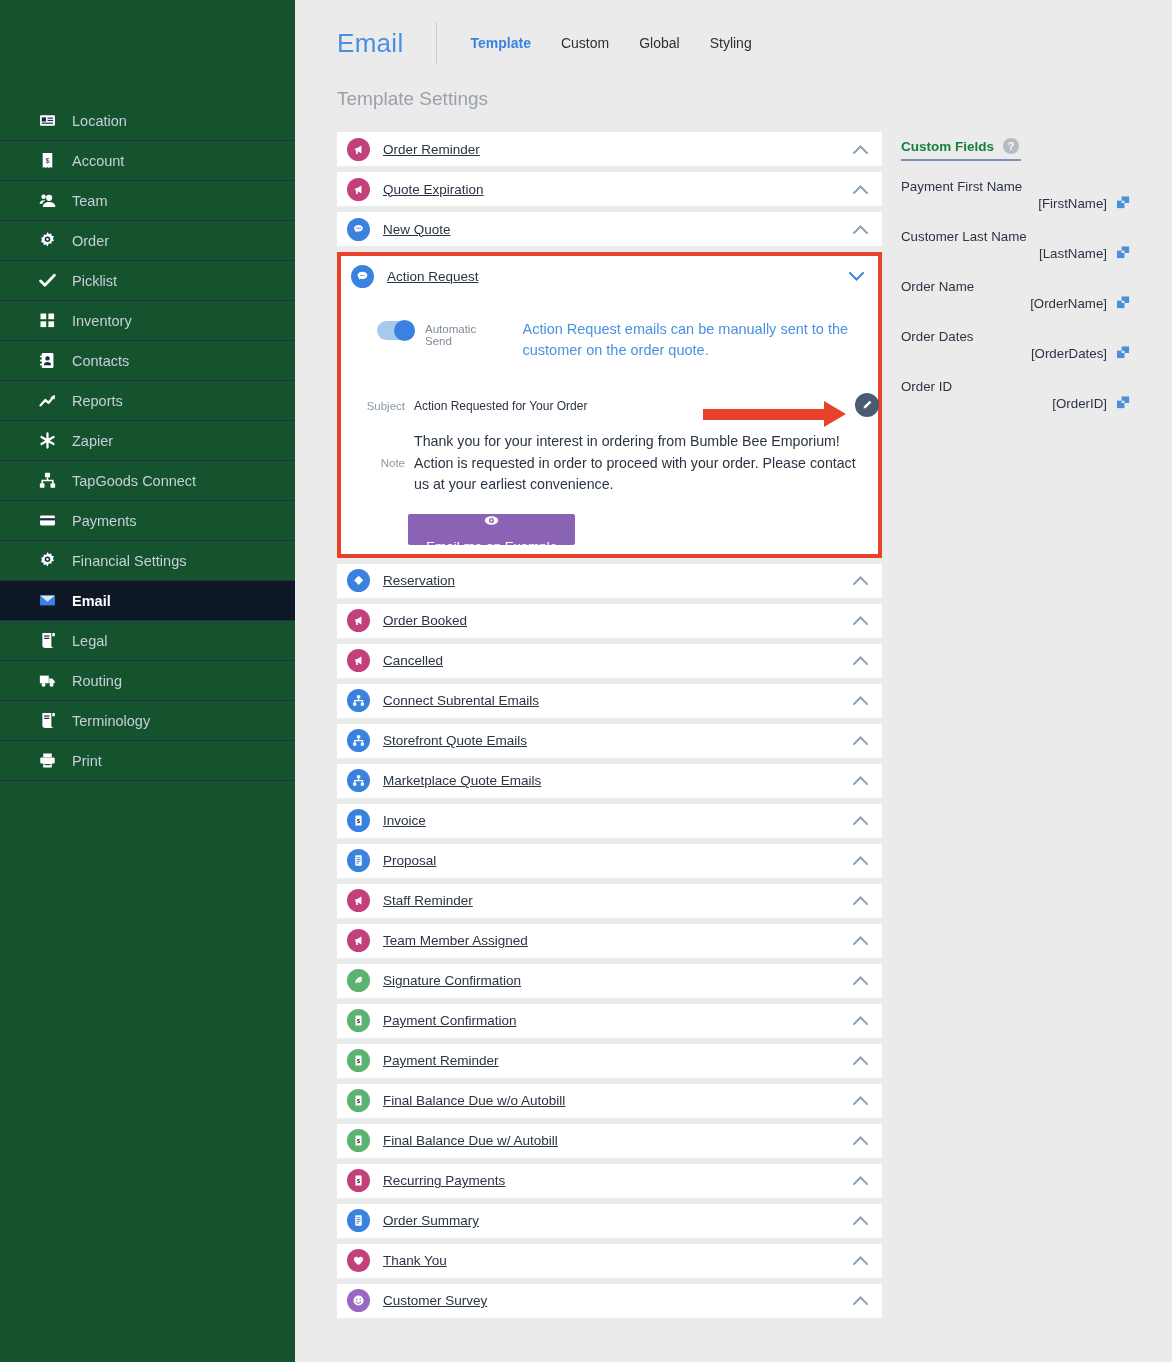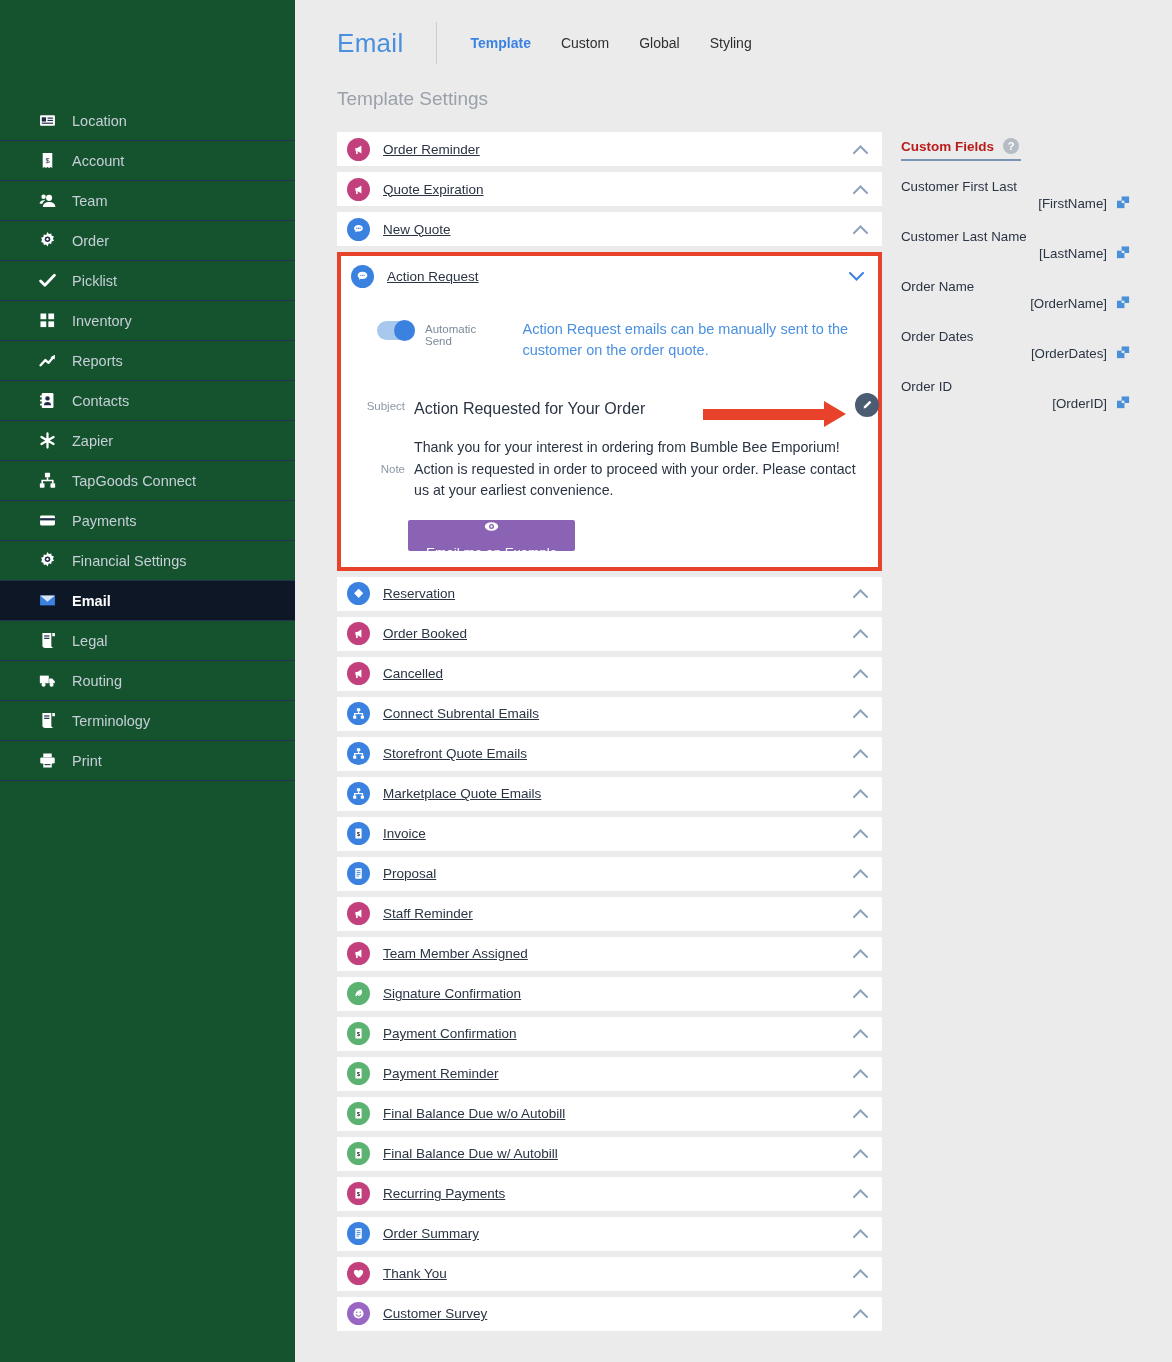--- a/index.html
+++ b/index.html
@@ -71,21 +71,21 @@
   .highlight-wrap {
     border: 4px solid #e8432a;
     margin-bottom: 6px;
     background: #fff;
   }
   .exp-head {
     height: 34px; display: flex; align-items: center;
     padding: 0 14px 0 10px; margin-top: 3px;
     cursor: pointer;
   }
-  .exp-body { padding: 26px 22px 16px 22px; }
+  .exp-body { padding: 26px 22px 9px 22px; }
   .toggle-line { display: flex; align-items: flex-start; }
   .switch {
     width: 38px; height: 19px; border-radius: 10px;
     background: #a9c8ee; position: relative;
     flex: 0 0 38px; margin: 2px 0 0 14px; cursor: pointer;
   }
   .switch .knob {
     position: absolute; right: 0; top: -1px;
     width: 21px; height: 21px; border-radius: 50%;
     background: #3b82e0;
@@ -94,21 +94,21 @@
   .hint-text {
     color: #4a90e2; font-size: 14.5px; line-height: 1.45;
     margin-left: 45px; max-width: 350px;
   }
   .field-line { display: flex; align-items: flex-start; margin-top: 36px; position: relative; }
   .field-key {
     font-size: 11.5px; color: #8c98a6;
     width: 42px; flex: 0 0 42px; text-align: right;
     padding-top: 3px;
   }
-  .field-val { font-size: 16px; color: #2a3443; margin-left: 9px; line-height: 1.5; }
+  .field-val { font-size: 12px; color: #2a3443; margin-left: 9px; line-height: 1.5; }
   .note-line { display: flex; align-items: center; margin-top: 16px; }
   .note-line .field-key { padding-top: 0; }
   .note-val { font-size: 14.2px; color: #2a3443; line-height: 1.52; margin-left: 9px; max-width: 460px; }
 
   
   .arrow { position: absolute; left: 340px; top: 4px; display: flex; align-items: center; }
   .arrow .shaft { width: 122px; height: 11px; background: #e8432a; }
   .arrow .head {
     width: 0; height: 0; margin-left: -1px;
     border-top: 13px solid transparent;
@@ -131,21 +131,21 @@
     cursor: pointer;
     flex-direction: column;
   }
 
   
   .cf-head {
     display: flex; align-items: center; gap: 9px;
     border-bottom: 2px solid #7b93b5;
     padding-bottom: 5px; width: 120px;
   }
-  .cf-title { font-size: 13.5px; color: #b91c1c; font-weight: bold; }
+  .cf-title { font-size: 13.5px; color: #15803d; font-weight: bold; }
   .help-ico {
     width: 16px; height: 16px; border-radius: 50%;
     background: #b6bcc4; color: #fff; font-size: 11px;
     display: flex; align-items: center; justify-content: center;
     font-weight: bold; cursor: pointer;
   }
   .cf-item { margin-top: 17px; }
   .cf-name { font-size: 13.3px; color: #2a3443; line-height: 1.35; }
   .cf-token { font-size: 13.3px; color: #2a3443; display: flex; align-items: center; gap: 9px; justify-content: flex-end; }
   .copy-ico { cursor: pointer; display: flex; }
@@ -213,38 +213,38 @@
             <rect x="8.8" y="1.4" width="5.4" height="5.4" fill="#fff"></rect>
             <rect x="1.4" y="8.8" width="5.4" height="5.4" fill="#fff"></rect>
             <rect x="8.8" y="8.8" width="5.4" height="5.4" fill="#fff"></rect>
           </svg>
         </span>
     <span>Inventory</span>
   </div>
   <div class="nav-item">
     <span class="nav-ico">
           <svg width="17" height="17" viewBox="0 0 16 16">
-            <path d="M1.5 12.5L6 7.6l3 2.6 4.6-5.4" stroke="#fff" stroke-width="2.2" fill="none" stroke-linecap="round" stroke-linejoin="round"></path>
-            <path fill="#fff" d="M15 2.6l-.3 4.4-3.9-2.1z"></path>
-          </svg>
-        </span>
-    <span>Reports</span>
-  </div>
-  <div class="nav-item">
-    <span class="nav-ico">
-          <svg width="17" height="17" viewBox="0 0 16 16">
             <rect x="2.6" y="1" width="11" height="14" rx="1" fill="#fff"></rect>
             <circle cx="8" cy="6" r="2.1" fill="#1b2a45"></circle>
             <path fill="#1b2a45" d="M4.6 12.4c0-1.9 1.5-3 3.4-3s3.4 1.1 3.4 3z"></path>
             <rect x="1" y="3.4" width="2" height="1.6" fill="#fff"></rect>
             <rect x="1" y="7.2" width="2" height="1.6" fill="#fff"></rect>
             <rect x="1" y="11" width="2" height="1.6" fill="#fff"></rect>
           </svg>
         </span>
     <span>Contacts</span>
+  </div>
+  <div class="nav-item">
+    <span class="nav-ico">
+          <svg width="17" height="17" viewBox="0 0 16 16">
+            <path d="M1.5 12.5L6 7.6l3 2.6 4.6-5.4" stroke="#fff" stroke-width="2.2" fill="none" stroke-linecap="round" stroke-linejoin="round"></path>
+            <path fill="#fff" d="M15 2.6l-.3 4.4-3.9-2.1z"></path>
+          </svg>
+        </span>
+    <span>Reports</span>
   </div>
   <div class="nav-item">
     <span class="nav-ico">
           <svg width="17" height="17" viewBox="0 0 16 16">
             <g stroke="#fff" stroke-width="2.1" stroke-linecap="round">
               <path d="M8 1.4v13.2M2.3 4.7l11.4 6.6M13.7 4.7L2.3 11.3"></path>
             </g>
             <circle cx="8" cy="8" r="2.2" fill="#fff"></circle>
           </svg>
         </span>
@@ -741,21 +741,21 @@
           </div>
       </div>
 
       <aside class="fields-col">
         <div class="cf-head">
           <span class="cf-title">Custom Fields</span>
           <span class="help-ico">?</span>
         </div>
         <div id="cf-list">
   <div class="cf-item">
-    <div class="cf-name">Customer First Last</div>
+    <div class="cf-name">Payment First Name</div>
     <div class="cf-token">
       <span>[FirstName]</span>
       <span class="copy-ico">
                   <svg width="15" height="14" viewBox="0 0 16 15">
                     <rect x="6" y="0.5" width="8" height="7" fill="#4a90d9"></rect>
                     <rect x="1" y="5" width="8" height="8" fill="#4a90d9"></rect>
                     <rect x="6" y="5" width="3" height="2.5" fill="#e8ebee"></rect>
                   </svg>
                 </span>
     </div>

